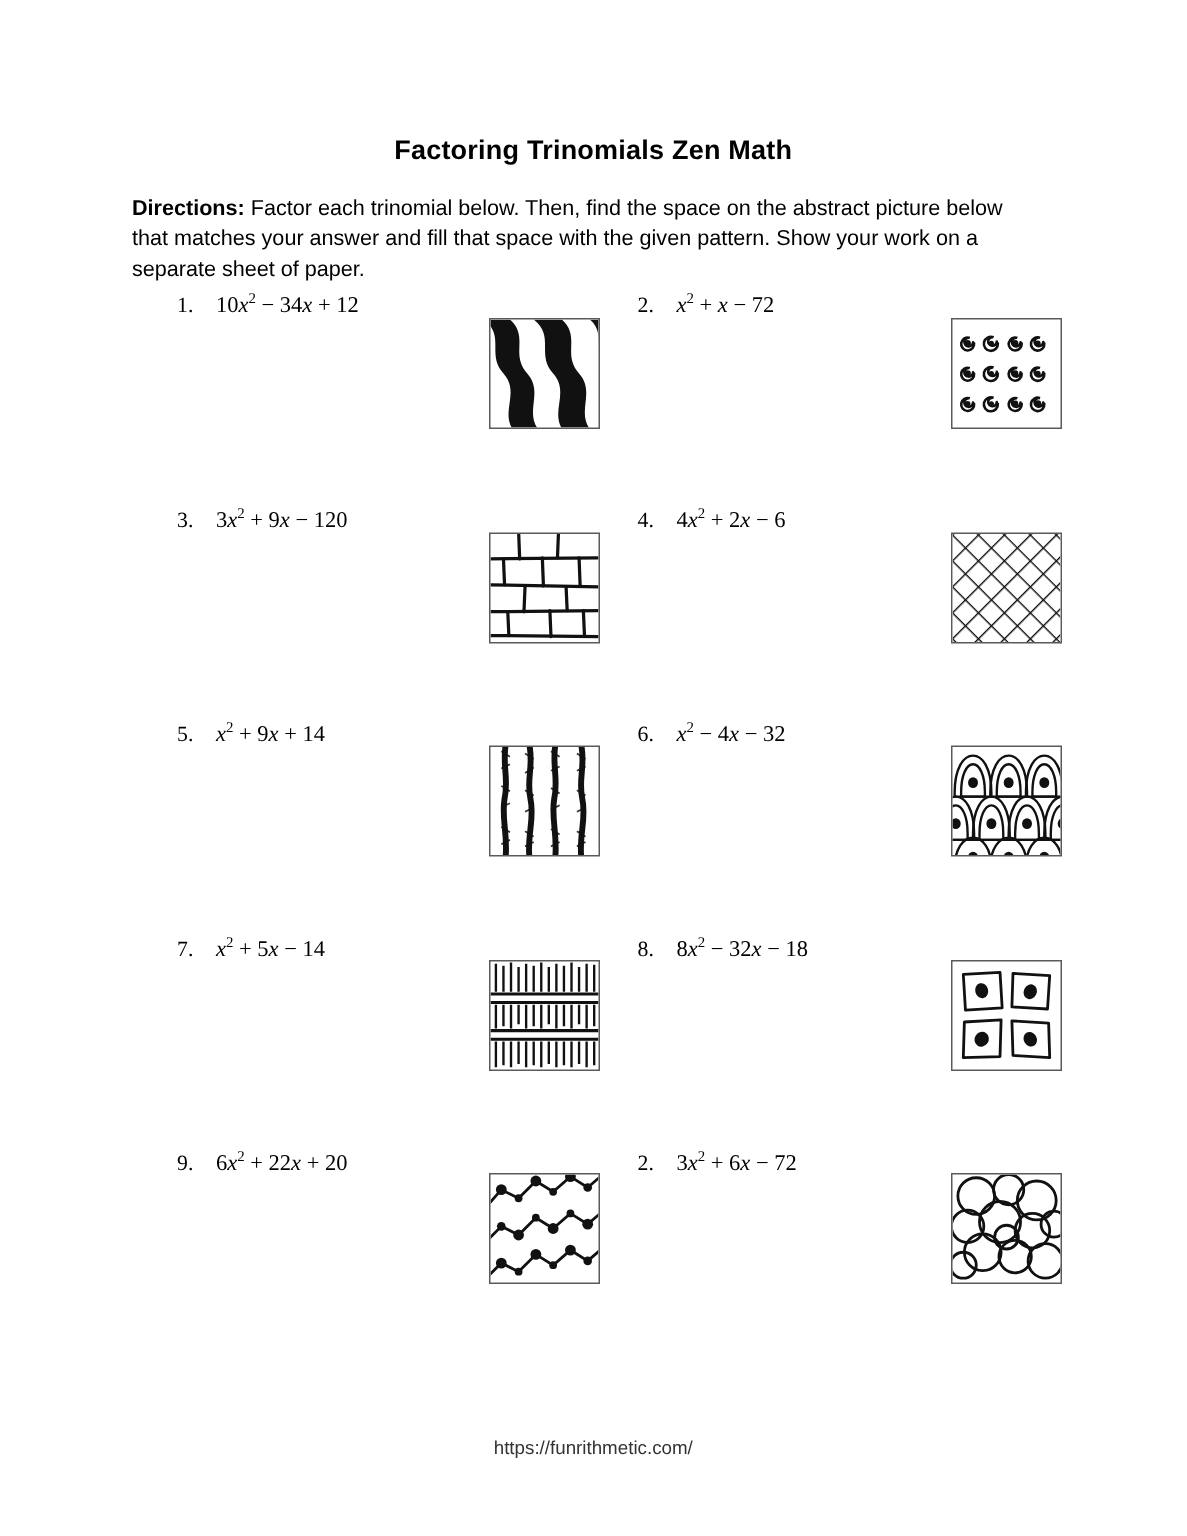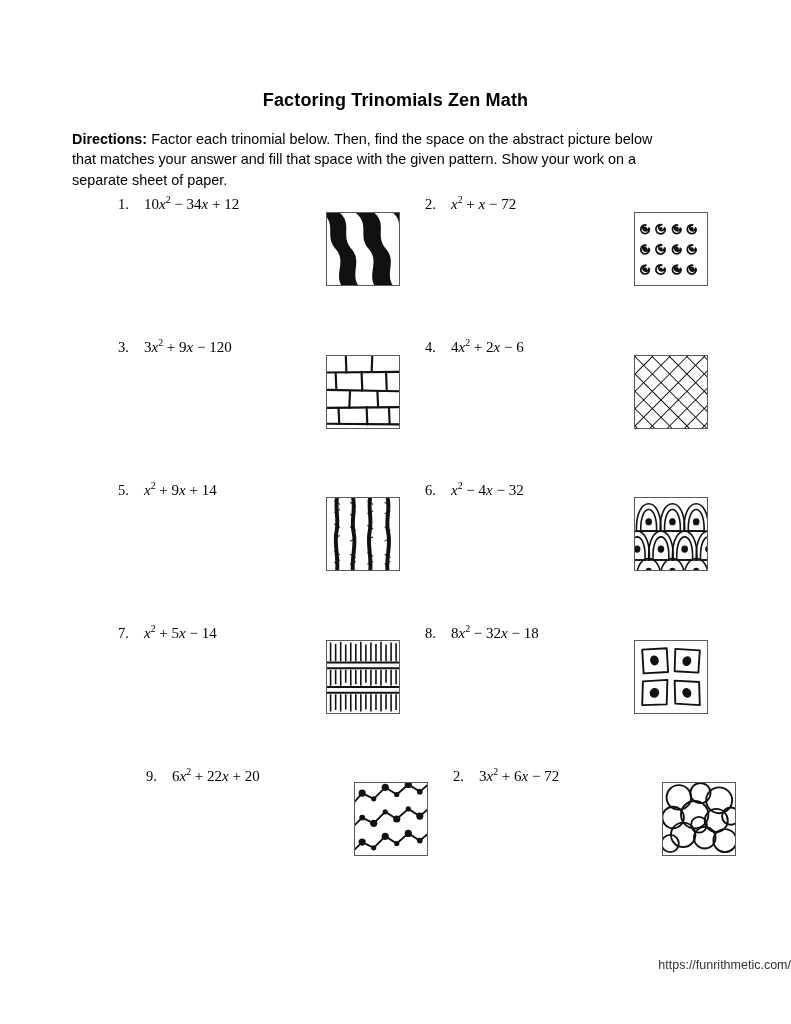--- a/index.html
+++ b/index.html
@@ -53,41 +53,41 @@
     width: 791px;
     text-align: center;
     font-size: 18px;
     font-weight: bold;
     letter-spacing: 0.15px;
   }
 
   
   .directions {
     position: absolute;
-    left: 72px;
+    left: 88px;
     top: 129px;
     width: 606px;
     font-size: 14.4px;
     line-height: 1.42;
     text-align: left;
   }
   .directions b { font-weight: bold; }
 
   
   .problems {
     position: absolute;
     left: 0;
     top: 196px;
     width: 791px;
   }
   .prow {
     position: relative;
     height: 143px;
   }
-  .prow.last { height: 130px; margin-left: 28px; }
+  .prow.last { height: 130px; }
 
   .pcell {
     position: absolute;
     top: 0;
   }
   .pcell.left  { left: 118px; }
   .pcell.right { left: 425px; text-decoration: underline; }
 
   .pnum {
     display: inline-block;
@@ -126,21 +126,21 @@
   .swatch.sleft  { left: 326px; }
   .swatch.sright { left: 634px; }
   .swatch svg { display: block; width: 100%; height: 100%; }
 
   
   .footer {
     position: absolute;
     left: 0;
     top: 958px;
     width: 791px;
-    text-align: right;
+    text-align: center;
     font-size: 12.5px;
     color: #333333;
   }
 </style>
 </head>
 <body>
 
 <div class="page">
 
 

